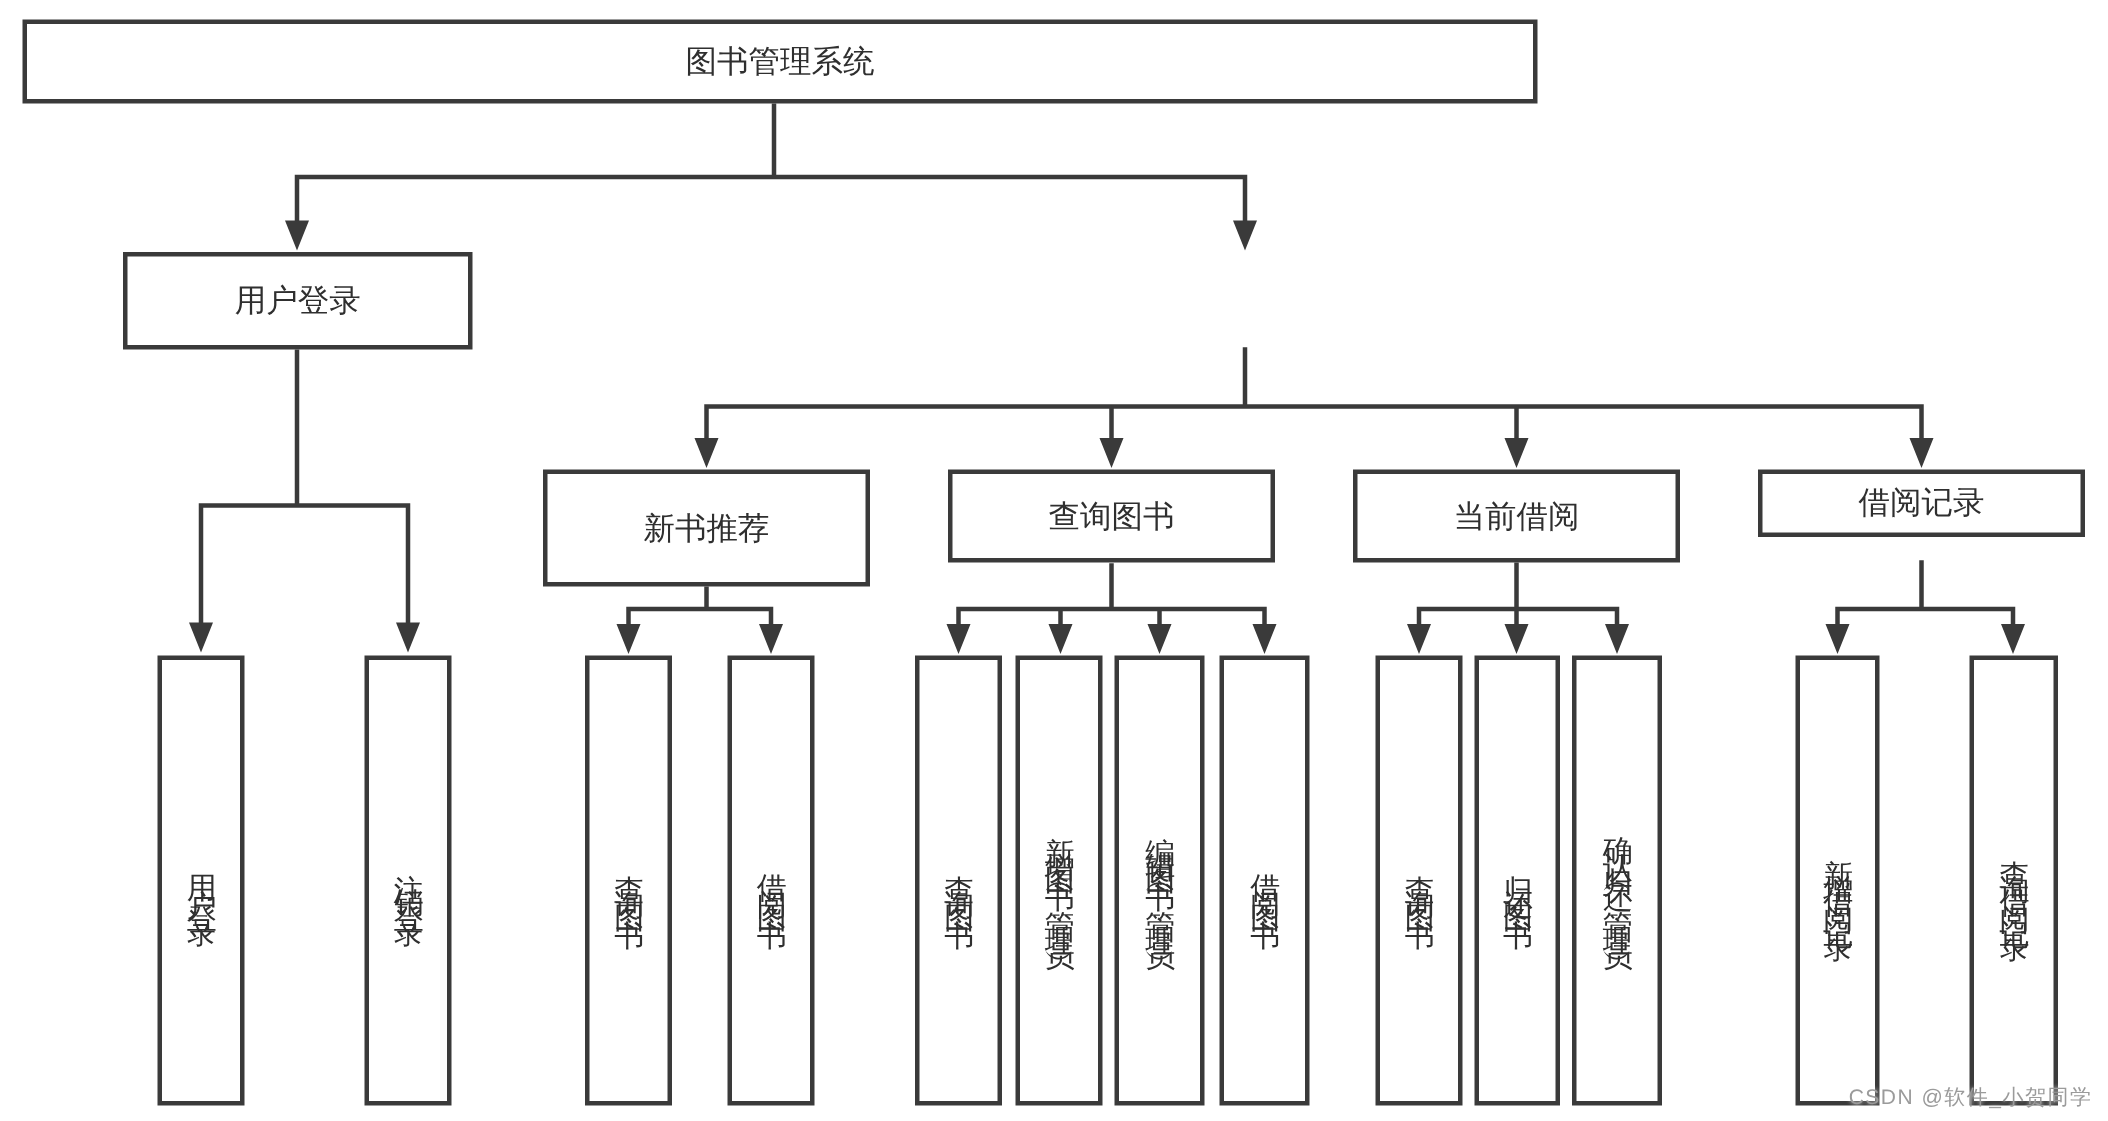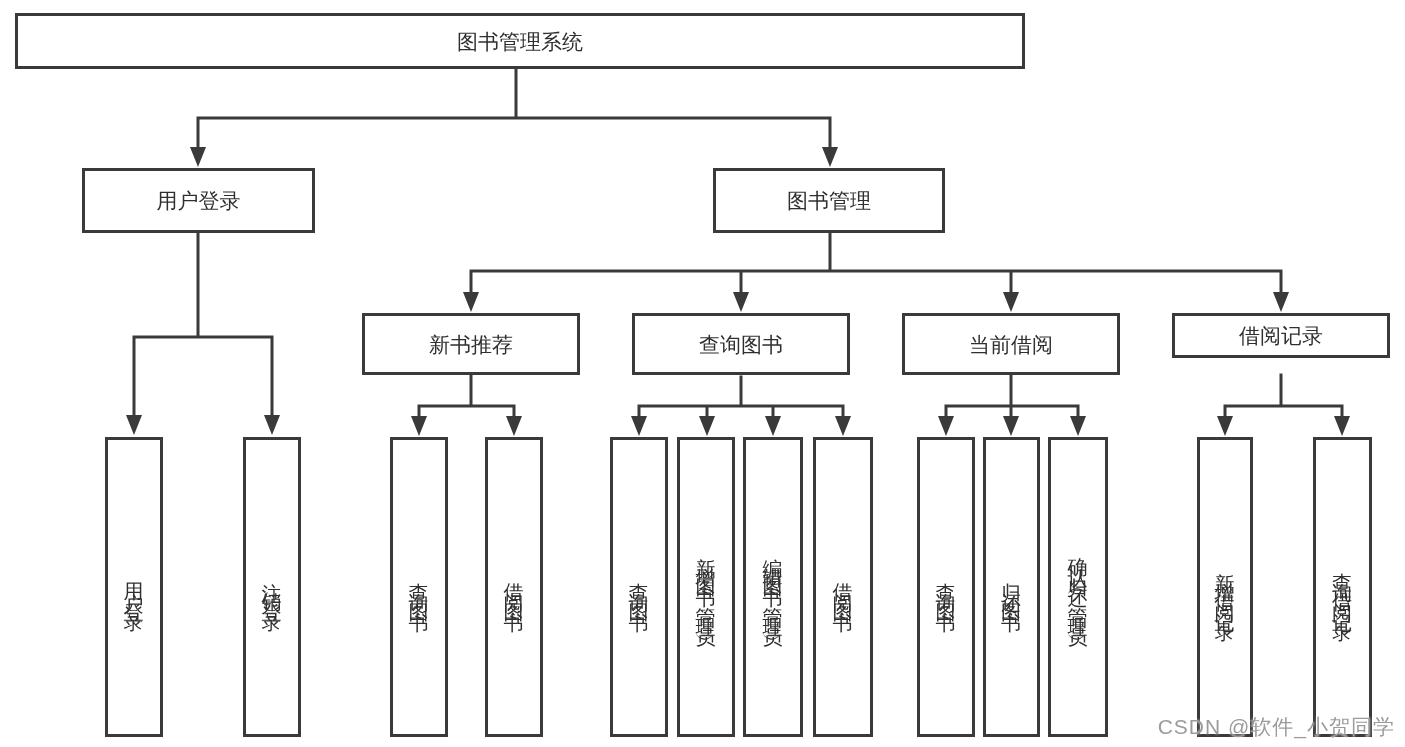--- a/index.html
+++ b/index.html
@@ -37,21 +37,21 @@
     writing-mode:vertical-rl;
     text-orientation:mixed;
     font-size:20px;
     letter-spacing:10px;
     white-space:normal;
   }
   .watermark{
     position:absolute;
     right:10px;bottom:6px;
     z-index:5;
-    font-size:21px;
+    font-size:14px;
     letter-spacing:1px;
     color:var(--watermark);
     text-shadow:0 0 3px rgba(255,255,255,.9);
   }
 </style>
 </head>
 <body>
 
 <div class="stage">
 
@@ -82,23 +82,22 @@
     </g>
     <g>
       <path class="cline" d="M1281,375 V406 M1225,406 H1342 M1225,406 V419 M1342,406 V419"></path>
       <path class="carrow" d="M1217,416 h16 l-8,20 z M1334,416 h16 l-8,20 z"></path>
     </g>
   </svg>
 
   <div class="node h" style="left:15px;top:13px;width:1010px;height:56px">图书管理系统</div>
 
   <div class="node h" style="left:82px;top:168px;width:233px;height:65px">用户登录</div>
-  <div class="node h" style="left:713px;top:168px;width:232px;height:65px">图书管理</div>
 
-  <div class="node h" style="left:362px;top:313px;width:218px;height:62px">新书推荐</div>
+  <div class="node h" style="left:362px;top:313px;width:218px;height:78px">新书推荐</div>
   <div class="node h" style="left:632px;top:313px;width:218px;height:62px">查询图书</div>
   <div class="node h" style="left:902px;top:313px;width:218px;height:62px">当前借阅</div>
   <div class="node h" style="left:1172px;top:313px;width:218px;height:45px">借阅记录</div>
 
   <div class="node v" style="left:105px;top:437px;width:58px;height:300px">用户登录</div>
   <div class="node v" style="left:243px;top:437px;width:58px;height:300px">注销登录</div>
 
   <div class="node v" style="left:390px;top:437px;width:58px;height:300px">查询图书</div>
   <div class="node v" style="left:485px;top:437px;width:58px;height:300px">借阅图书</div>
 

